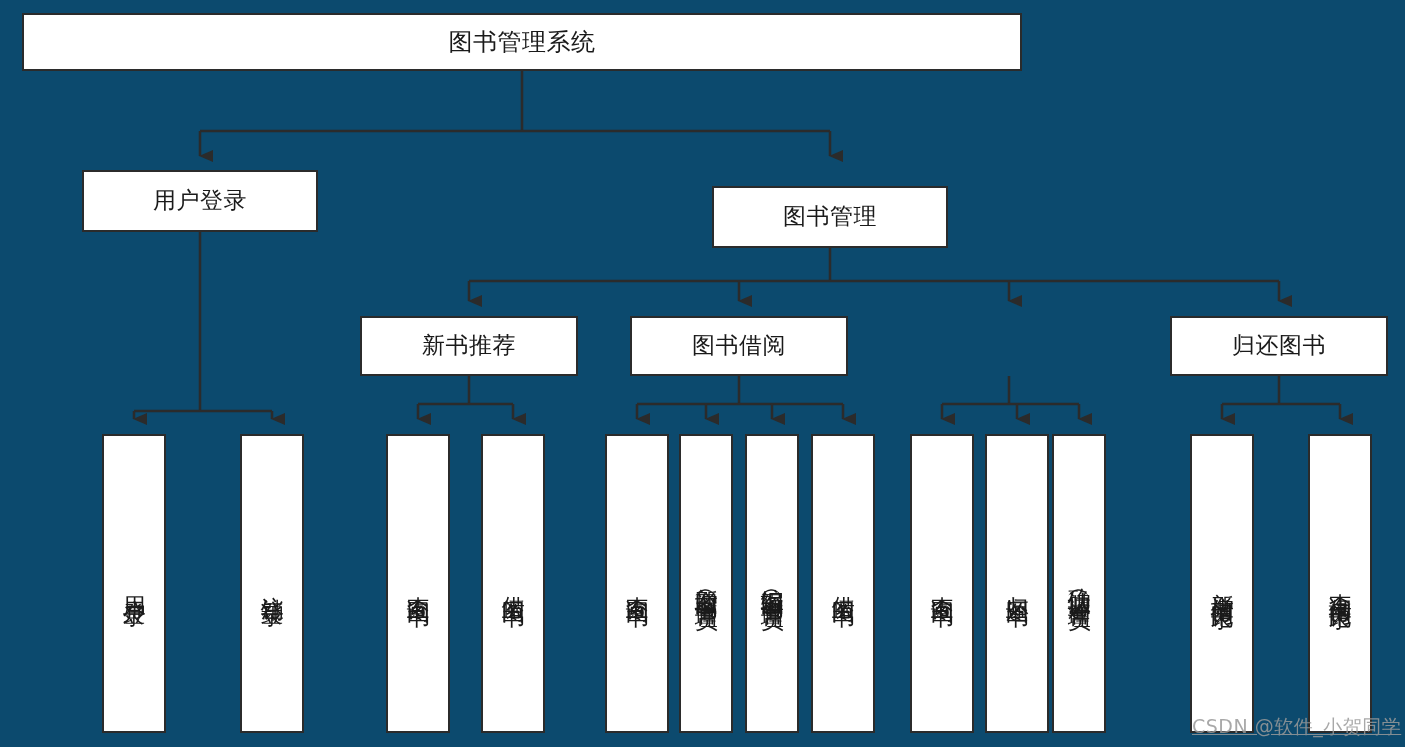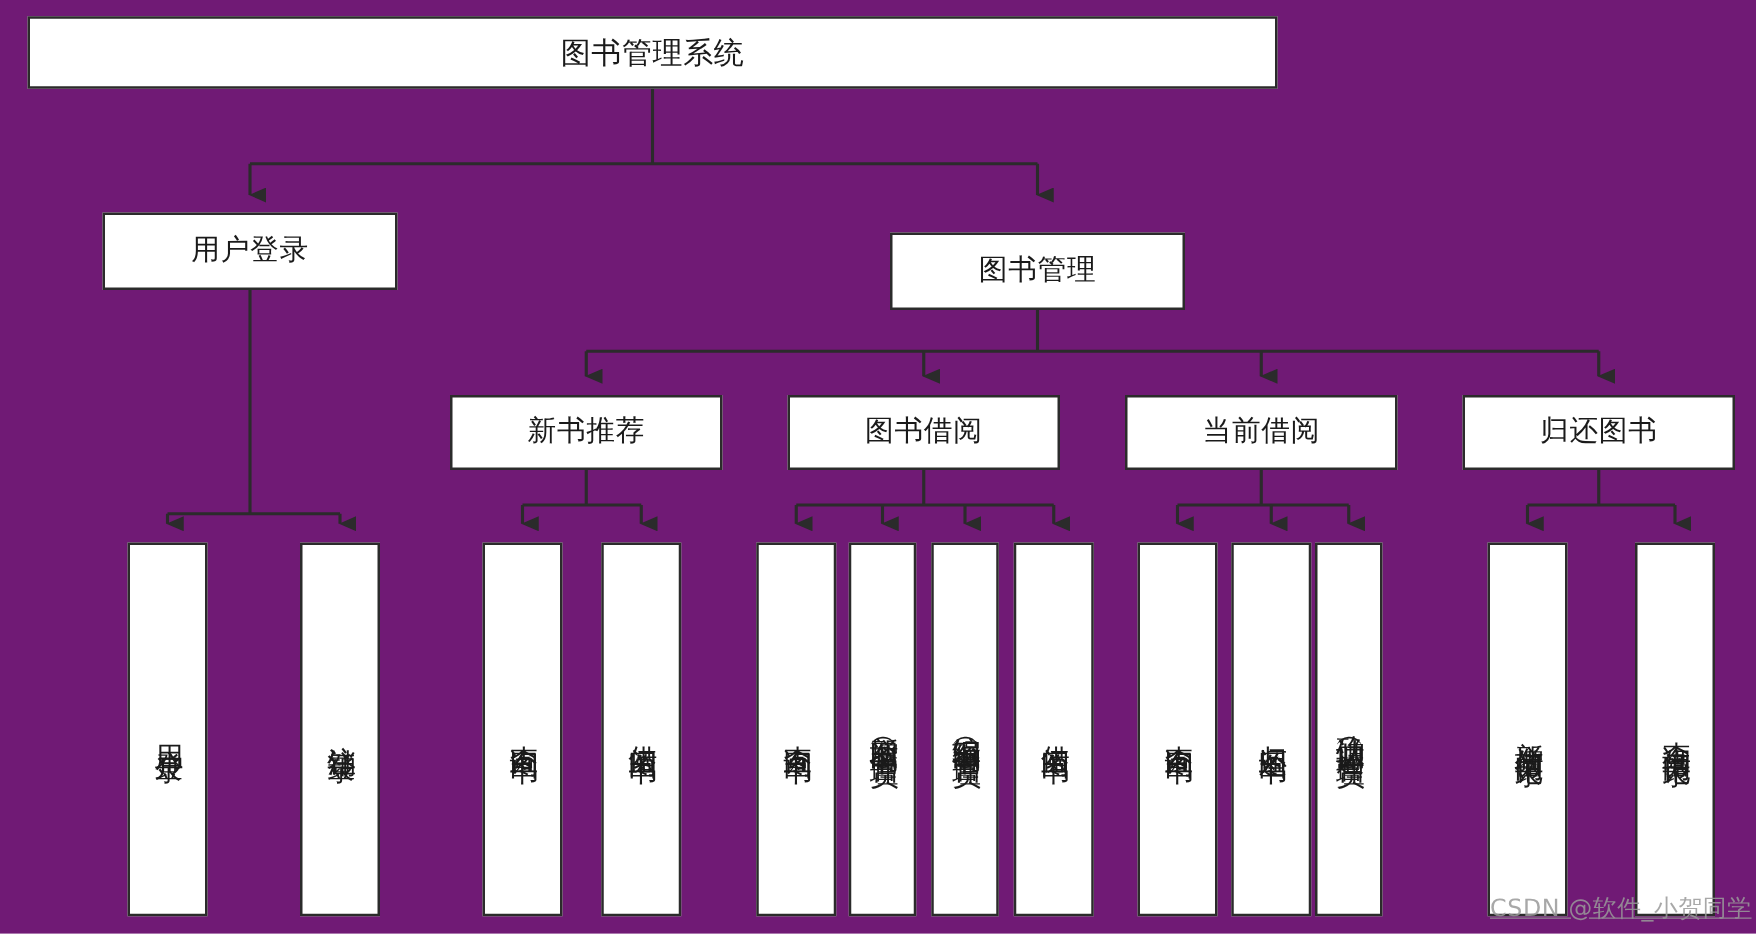--- a/index.html
+++ b/index.html
@@ -64,21 +64,21 @@
     color: #9a9a9a;
     font-size: 19px;
     white-space: nowrap;
     letter-spacing: 0.5px;
     opacity: 0.85;
   }
 </style>
 </head>
 <body>
 
-<div id="diagram-root" style="background: #701a75;">
+<div id="diagram-root" style="background: #0c4a6e;">
 
   <svg class="edges" viewBox="0 0 1405 747" xmlns="http://www.w3.org/2000/svg">
     <defs>
       <marker id="arw" viewBox="0 0 12 14" refX="6" refY="13" markerWidth="12" markerHeight="14" orient="auto-start-reverse" markerUnits="userSpaceOnUse">
         <path d="M 0 0 L 12 0 L 6 14 Z" fill="#2b2b2b"></path>
       </marker>
     </defs>
 
     <g stroke="#2b2b2b" stroke-width="2.5" fill="none">
 
@@ -149,23 +149,20 @@
   <div class="node horizontal" style="left: 712px; top: 170px; width: 236px; height: 62px; border-color: rgb(43, 43, 43); color: rgb(26, 26, 26); margin-top: 16px;">
     <span class="lbl">图书管理</span>
   </div>
 
   <div class="node horizontal" style="left: 360px; top: 316px; width: 218px; height: 60px; border-color: rgb(43, 43, 43); color: rgb(26, 26, 26); justify-content: center;">
     <span class="lbl">新书推荐</span>
   </div>
   <div class="node horizontal" style="left: 630px; top: 316px; width: 218px; height: 60px; border-color: rgb(43, 43, 43); color: rgb(26, 26, 26);">
     <span class="lbl">图书借阅</span>
   </div>
-  <div class="node horizontal" style="left: 900px; top: 316px; width: 218px; height: 60px; border-color: rgb(43, 43, 43); color: rgb(26, 26, 26);">
-    <span class="lbl">当前借阅</span>
-  </div>
   <div class="node horizontal" style="left: 1170px; top: 316px; width: 218px; height: 60px; border-color: rgb(43, 43, 43); color: rgb(26, 26, 26);">
     <span class="lbl">归还图书</span>
   </div>
 
   <div class="node vertical" style="left: 102px; top: 434px; width: 64px; height: 299px; border-color: rgb(43, 43, 43); color: rgb(26, 26, 26);">
     <span class="lbl">用户登录</span>
   </div>
   <div class="node vertical" style="left: 240px; top: 434px; width: 64px; height: 299px; border-color: rgb(43, 43, 43); color: rgb(26, 26, 26);">
     <span class="lbl">注销登录</span>
   </div>

